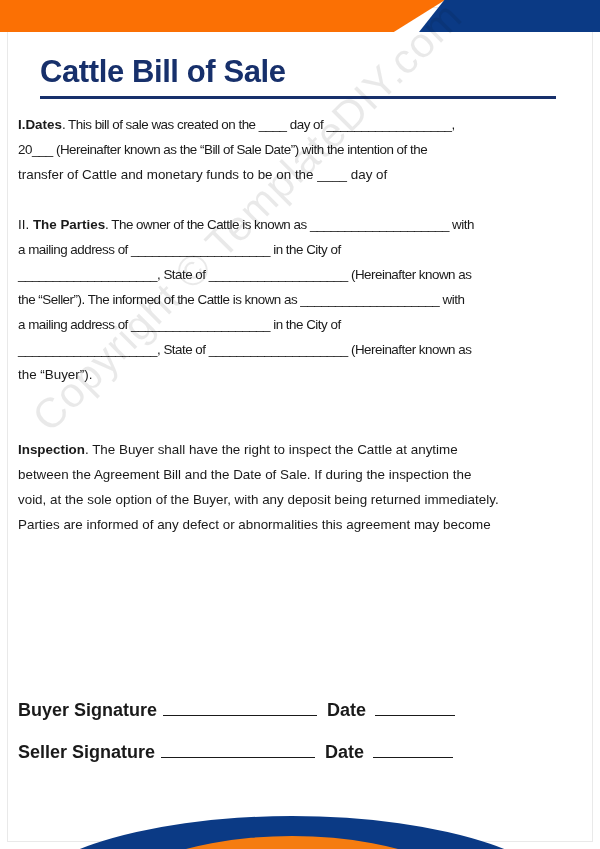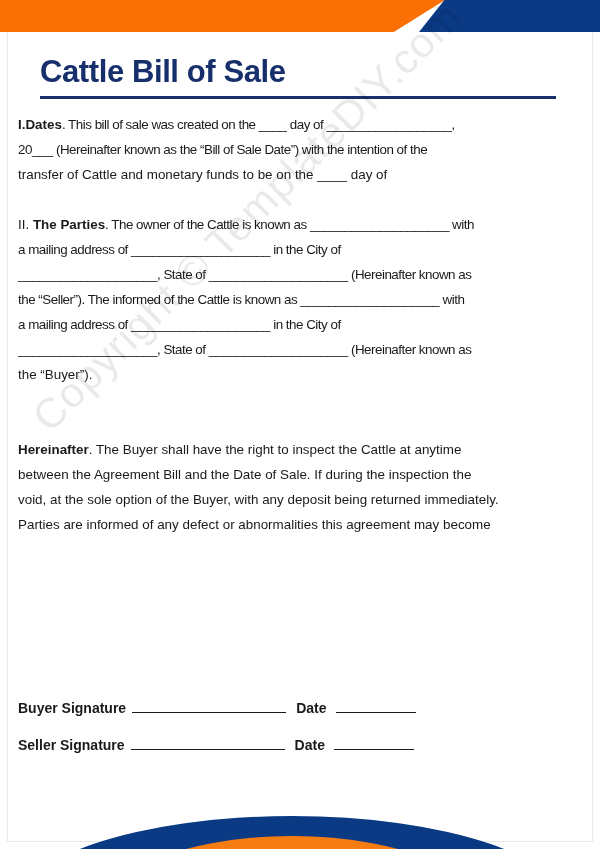--- a/index.html
+++ b/index.html
@@ -123,21 +123,21 @@
     height: 13px;
     vertical-align: baseline;
   }
 
   
   .signatures {
     position: absolute;
     left: 18px;
     top: 700px;
     width: 560px;
-    font-size: 14px;
+    font-size: 18px;
     color: #1a1a1a;
   }
   .sig-row {
     display: flex;
     align-items: baseline;
     margin-bottom: 21px;
     white-space: nowrap;
   }
   .sig-label {
     font-weight: bold;
@@ -247,21 +247,21 @@
       <p class="blank">the “Seller”). The informed of the Cattle is known as ____________________ with</p>
       <p class="blank">a mailing address of ____________________ in the City of</p>
       <p class="blank">____________________, State of ____________________ (Hereinafter known as</p>
       <p>the “Buyer”).</p>
     </div>
 
 
     <div class="para-gap-lg"></div>
 
     <div>
-      <p><span class="bold">Hereinafter</span><span>. The Buyer shall have the right to inspect the Cattle at anytime</span></p>
+      <p><span class="bold">Inspection</span><span>. The Buyer shall have the right to inspect the Cattle at anytime</span></p>
       <p>between the Agreement Bill and the Date of Sale. If during the inspection the</p>
       <p>void, at the sole option of the Buyer, with any deposit being returned immediately.</p>
       <p>Parties are informed of any defect or abnormalities this agreement may become</p>
     </div>
 
   </div>
 
   <div class="signatures">
     <div class="sig-row">
       <span class="sig-label">Buyer Signature</span>

